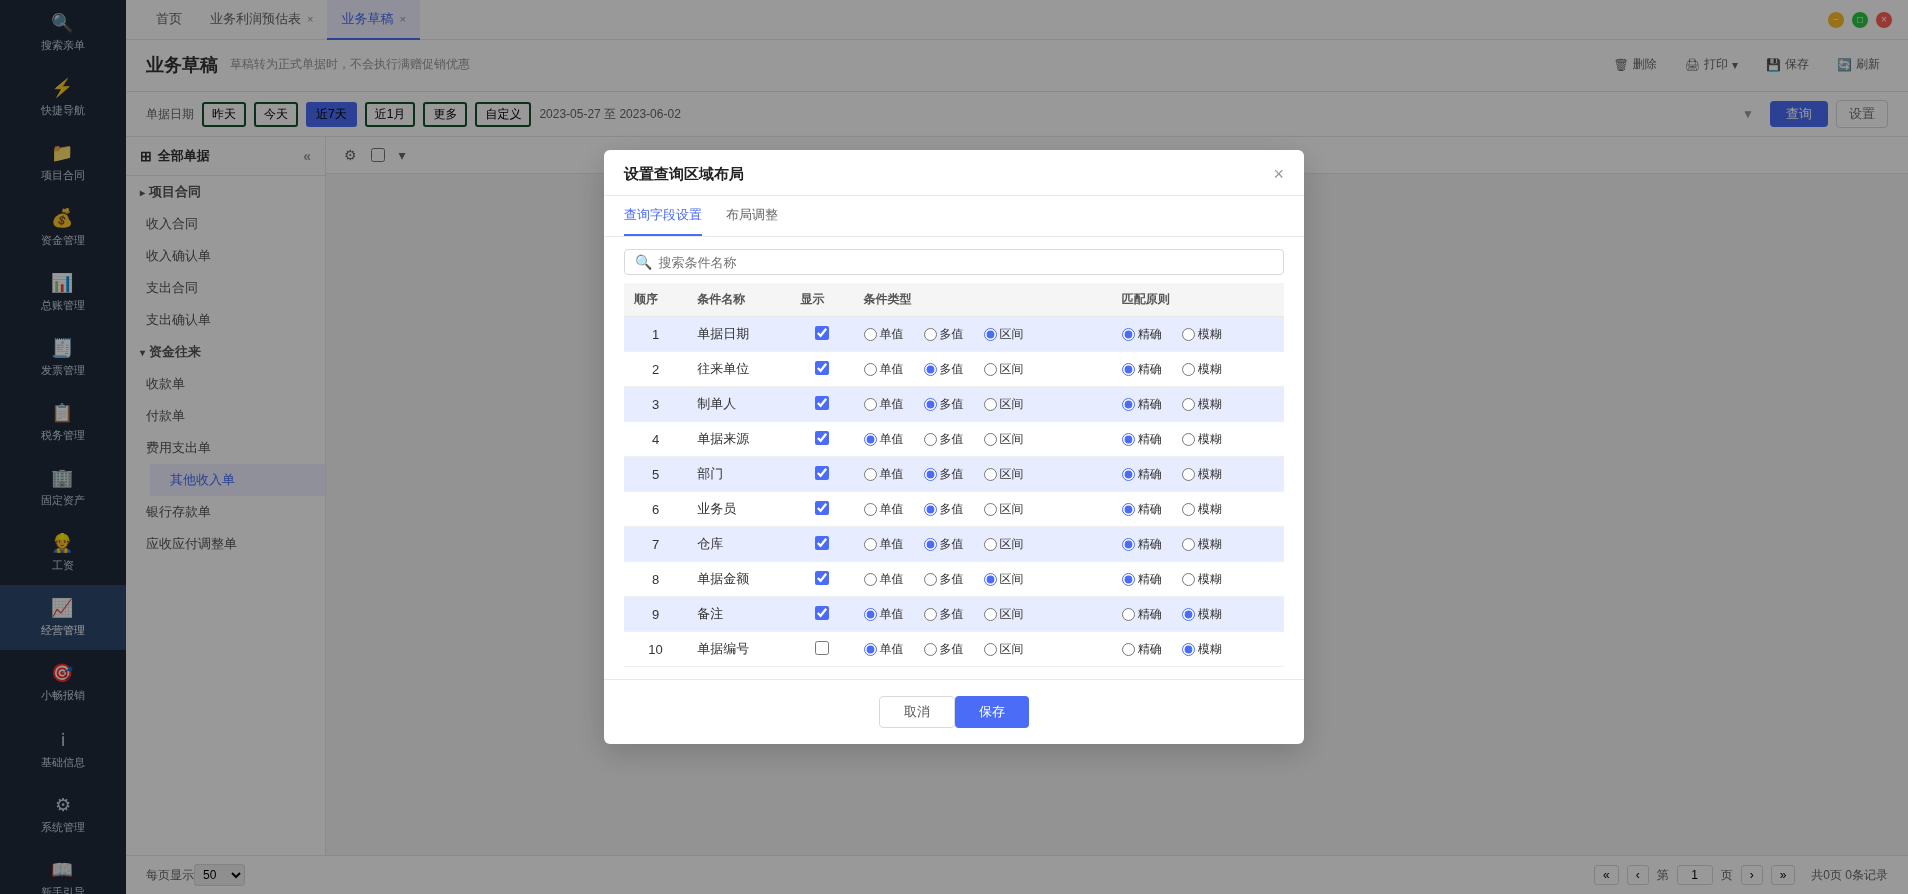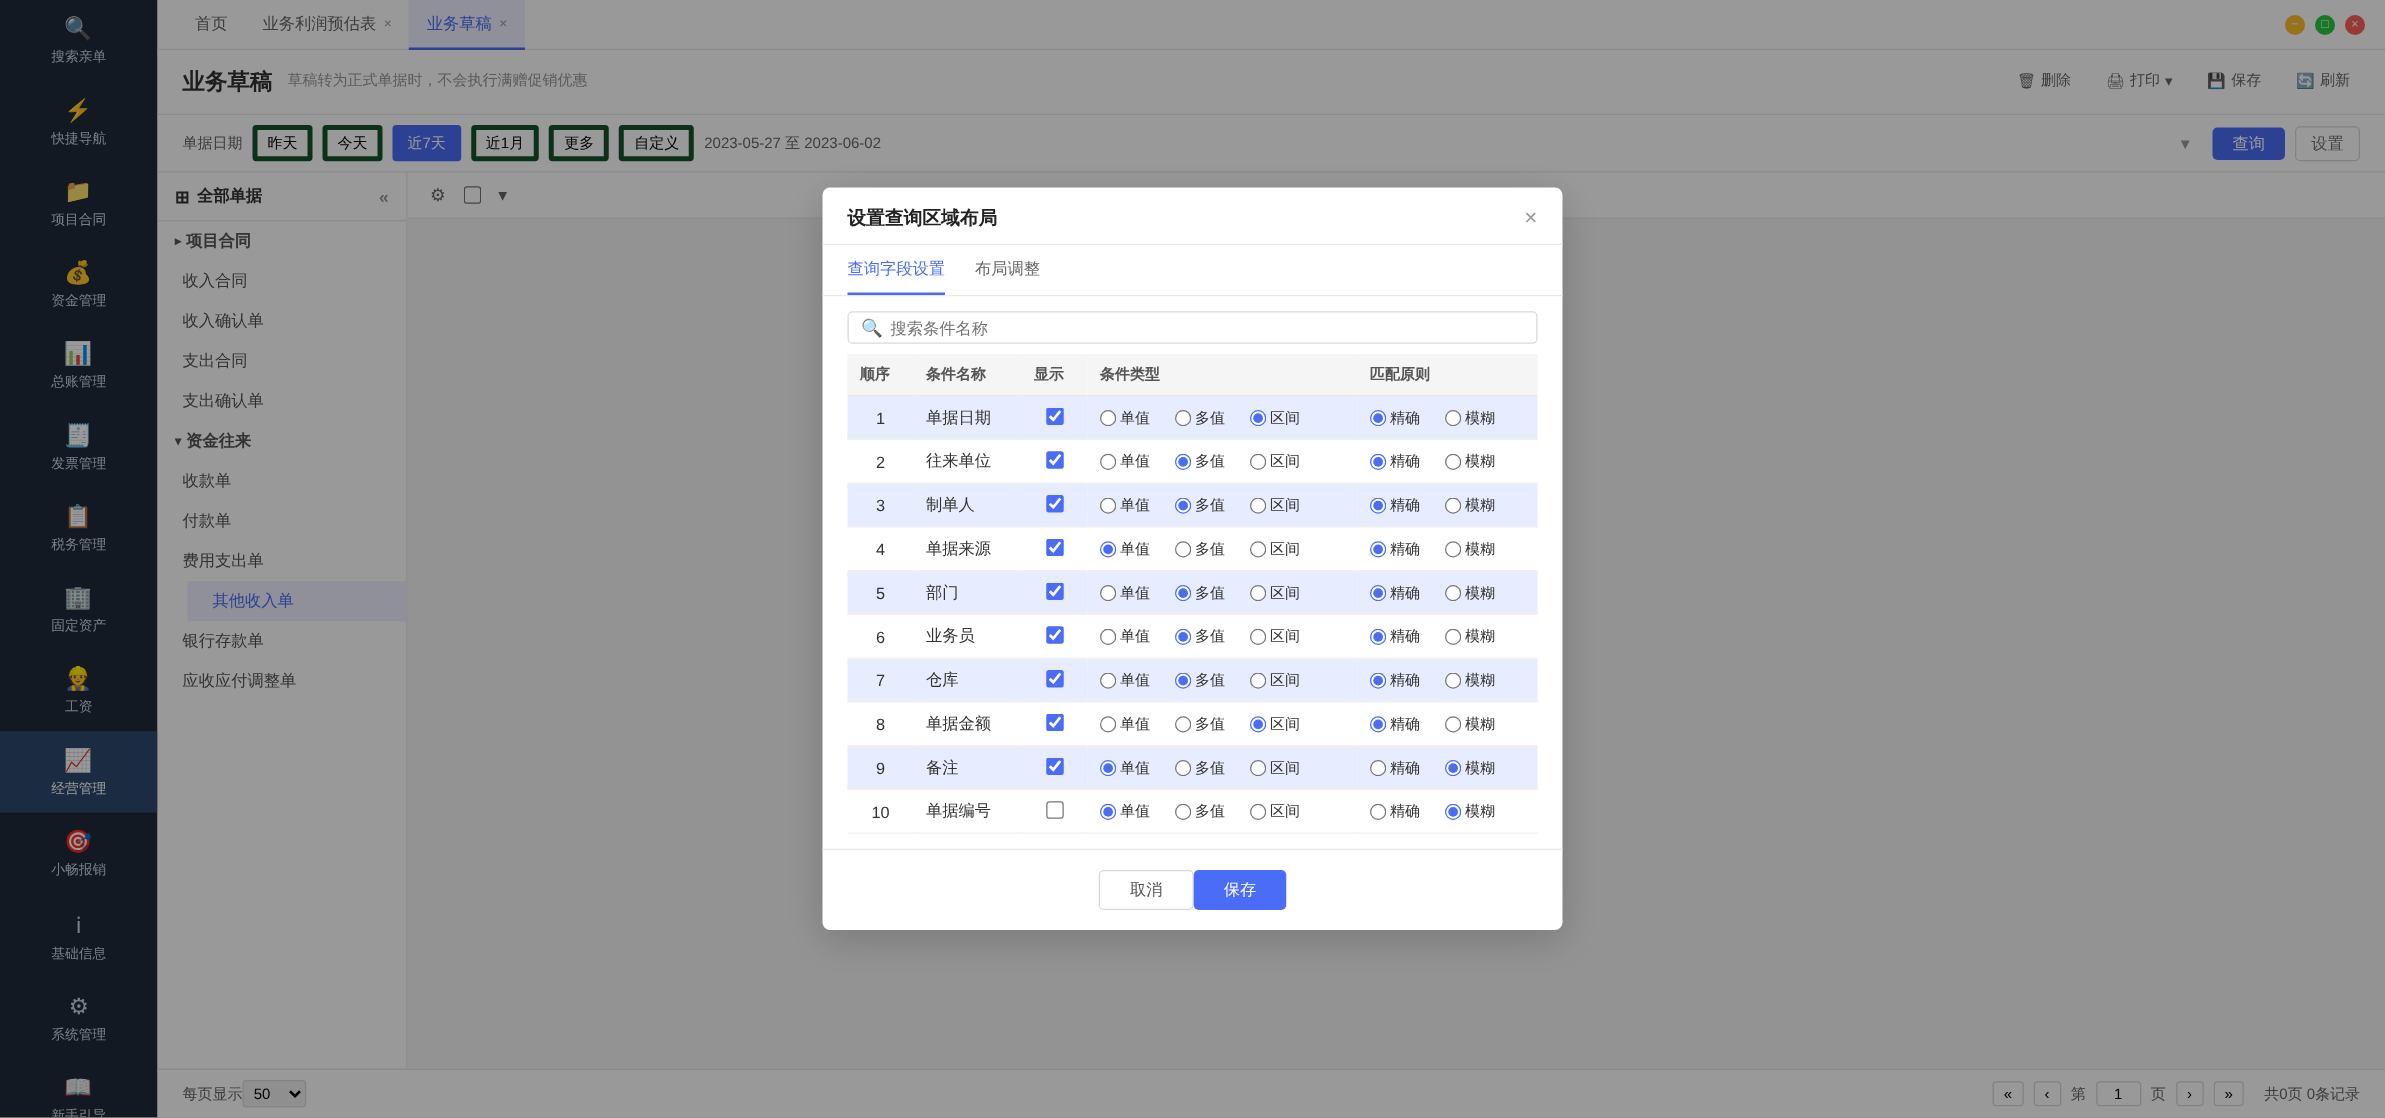--- a/index.html
+++ b/index.html
@@ -33,21 +33,21 @@
     .page-header { background: #fff; padding: 12px 20px 8px; border-bottom: 1px solid #e8e8e8; }
     .page-title-row { display: flex; align-items: center; gap: 12px; margin-bottom: 6px; }
     .page-title { font-size: 18px; font-weight: bold; color: #333; }
     .page-subtitle { font-size: 12px; color: #999; }
     .page-actions { margin-left: auto; display: flex; gap: 12px; }
     .action-btn { display: flex; align-items: center; gap: 4px; font-size: 12px; color: #666; cursor: pointer; padding: 4px 8px; border: none; background: none; }
 
     
     .filter-bar { display: flex; align-items: center; gap: 8px; padding: 8px 20px; background: #fff; border-bottom: 1px solid #e8e8e8; flex-wrap: wrap; }
     .filter-label { color: #666; font-size: 12px; }
-    .date-btn { padding: 2px 8px; border: 4px solid #14532d; border-radius: 3px; font-size: 12px; cursor: pointer; background: #fff; }
+    .date-btn { padding: 2px 8px; border: 2px solid #14532d; border-radius: 3px; font-size: 12px; cursor: pointer; background: #fff; }
     .date-btn.active { background: #4a6cf7; color: #fff; border-color: #4a6cf7; }
     .date-range { font-size: 12px; color: #666; }
     .query-btn { background: #4a6cf7; color: #fff; border: none; border-radius: 4px; padding: 4px 16px; cursor: pointer; font-size: 13px; margin-left: auto; }
     .set-btn { background: #fff; color: #737373; border: 1px solid #d9d9d9; border-radius: 4px; padding: 4px 12px; cursor: pointer; font-size: 13px; }
 
     
     .content-area { display: flex; flex: 1; overflow: hidden; }
     .left-panel { width: 200px; background: #fff; border-right: 1px solid #e8e8e8; overflow-y: auto; flex-shrink: 0; }
     .left-panel-header { display: flex; align-items: center; justify-content: space-between; padding: 10px 14px; font-weight: bold; font-size: 13px; border-bottom: 1px solid #e8e8e8; }
     .collapse-btn { cursor: pointer; color: #999; font-size: 14px; }
@@ -65,21 +65,21 @@
     
     .pagination-bar { display: flex; align-items: center; padding: 8px 20px; background: #fff; border-top: 1px solid #e8e8e8; font-size: 12px; color: #666; }
     .pagination-bar select { border: 1px solid #d9d9d9; padding: 2px 4px; border-radius: 3px; font-size: 12px; }
     .page-nav { margin-left: auto; display: flex; align-items: center; gap: 8px; }
     .page-nav-btn { border: 1px solid #d9d9d9; background: #fff; padding: 2px 8px; cursor: pointer; border-radius: 3px; font-size: 12px; }
 
     
     .overlay { position: fixed; top: 0; left: 0; width: 100%; height: 100%; background: rgba(0,0,0,0.4); z-index: 100; display: flex; align-items: center; justify-content: center; }
 
     
-    .dialog { background: #fff; border-radius: 6px; box-shadow: 0 8px 32px rgba(0,0,0,0.18); width: 592px; max-height: 620px; display: flex; flex-direction: column; z-index: 101; justify-content: space-between; }
+    .dialog { background: #fff; border-radius: 6px; box-shadow: 0 8px 32px rgba(0,0,0,0.18); width: 700px; max-height: 620px; display: flex; flex-direction: column; z-index: 101; justify-content: space-between; }
     .dialog-header { display: flex; align-items: center; justify-content: space-between; padding: 14px 20px 10px; border-bottom: 1px solid #e8e8e8; }
     .dialog-title { font-size: 15px; font-weight: bold; color: #222; }
     .dialog-close { cursor: pointer; font-size: 18px; color: #999; border: none; background: none; }
 
     
     .dialog-tabs { display: flex; padding: 0 20px; border-bottom: 1px solid #e8e8e8; gap: 24px; }
     .dialog-tab { padding: 10px 0; font-size: 13px; cursor: pointer; color: #666; border-bottom: 2px solid transparent; }
     .dialog-tab.active { color: #4a6cf7; border-bottom: 2px solid #4a6cf7; }
 
     
@@ -211,21 +211,21 @@
           <button class="action-btn">💾 <span>保存</span></button>
           <button class="action-btn">🔄 <span>刷新</span></button>
         </div>
       </div>
     </div>
 
     <div class="filter-bar">
       <span class="filter-label">单据日期</span>
       <button class="date-btn">昨天</button>
       <button class="date-btn">今天</button>
-      <button class="date-btn active" style="background:#4a6cf7;color:#ffffff;border-color:#4a6cf7;">近7天</button>
+      <button class="date-btn active" style="background:#4a6cf7;color:#000000;border-color:#4a6cf7;">近7天</button>
       <button class="date-btn">近1月</button>
       <button class="date-btn">更多</button>
       <button class="date-btn">自定义</button>
       <span class="date-range">2023-05-27 至 2023-06-02</span>
       <div style="flex:1"></div>
       <span style="font-size:12px;color:#999;margin-right:8px;">▼</span>
       <button class="query-btn">查询</button>
       <button class="set-btn">设置</button>
     </div>
 

